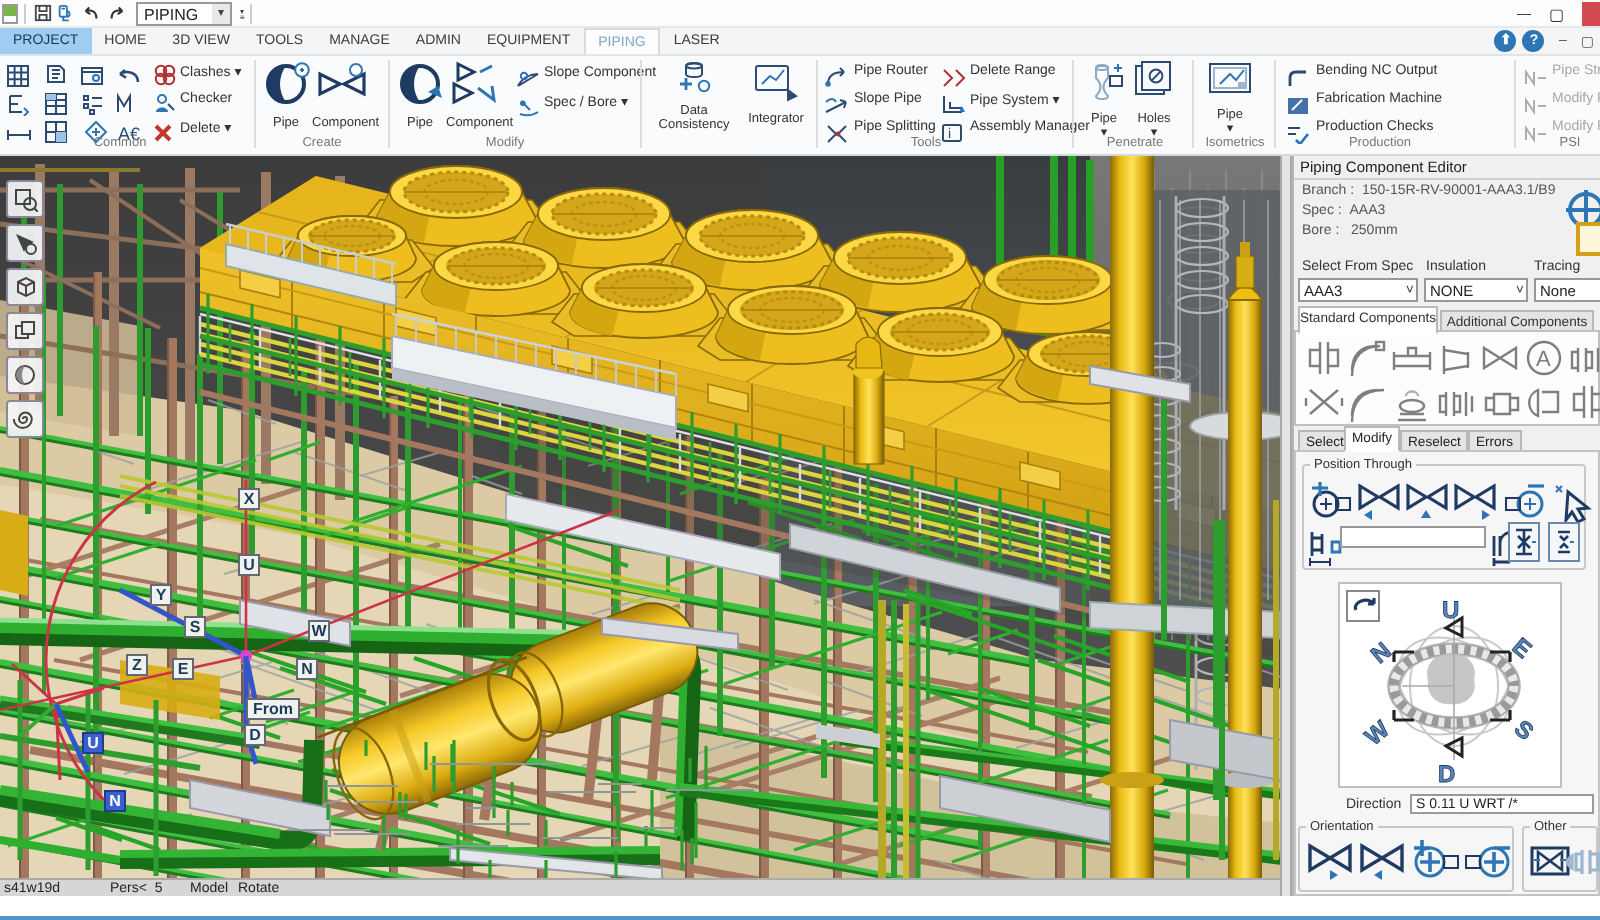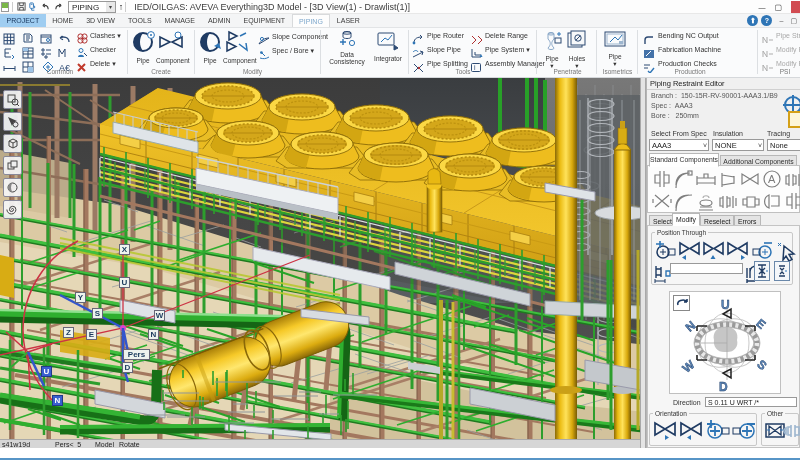--- a/index.html
+++ b/index.html
@@ -86,21 +86,20 @@
       </svg>
   <svg class="ti" width="11" height="9" viewBox="0 0 12 10">
         <path d="M9 8c0-4-3-5-6-4M3 4l2-2M3 4l2.6 1.6" fill="none" stroke="#333" stroke-width="1.2"></path>
       </svg>
   <svg class="ti" width="11" height="9" viewBox="0 0 12 10">
         <path d="M3 8c0-4 3-5 6-4M9 4L7 2M9 4L6.4 5.6" fill="none" stroke="#333" stroke-width="1.2"></path>
       </svg>
   <div class="combo">PIPING<span class="cbtn">▾</span></div>
   <div class="mini">▾<br>≡</div>
   <div class="tsep"></div>
-  <div class="title">IED/OILGAS: AVEVA Everything3D Model - [3D View(1) - Drawlist(1)]</div>
   <div class="winbtns">
         <span class="wmin">—</span>
         <span class="wmax">▢</span>
         <span class="wclose"></span>
       </div>
 </div>
     <div class="tabs">
       <div class="tab project">PROJECT</div>
       <div class="tab">HOME</div>
       <div class="tab">3D VIEW</div>
@@ -778,26 +777,26 @@
       </div>
       <div class="glab" style="left:119px;top:244px">X</div>
       <div class="glab" style="left:119px;top:277px">U</div>
       <div class="glab" style="left:75px;top:292px">Y</div>
       <div class="glab" style="left:92px;top:308px">S</div>
       <div class="glab" style="left:154px;top:310px">W</div>
       <div class="glab" style="left:63px;top:327px">Z</div>
       <div class="glab" style="left:86px;top:329px">E</div>
       <div class="glab" style="left:148px;top:329px">N</div>
       <div class="glab" style="left:122px;top:362px">D</div>
-      <div class="glab wide" style="left:123px;top:349px">Pers</div>
+      <div class="glab wide" style="left:123px;top:349px">From</div>
       <div class="glab blue" style="left:41px;top:366px">U</div>
       <div class="glab blue" style="left:52px;top:395px">N</div>
     </div>
     <div class="panel">
-      <div class="ptitle">Piping Restraint Editor</div>
+      <div class="ptitle">Piping Component Editor</div>
       <div class="pline"></div>
       <div class="pinfo" style="top:14px">Branch :&nbsp;&nbsp;150-15R-RV-90001-AAA3.1/B9</div>
       <div class="pinfo" style="top:24px">Spec :&nbsp;&nbsp;AAA3</div>
       <div class="pinfo" style="top:34px">Bore :&nbsp;&nbsp;&nbsp;250mm</div>
       <svg style="position:absolute;right:-4px;top:16px" width="22" height="22" viewBox="0 0 22 22">
         <circle cx="11" cy="11" r="8" fill="none" stroke="#2e75b6" stroke-width="2"></circle>
         <path d="M11 1v20M1 11h20" stroke="#2e75b6" stroke-width="2"></path>
       </svg>
       <div style="position:absolute;right:-3px;top:33px;width:15px;height:17px;border:2px solid #d4a017;background:#fdf6d8"></div>
       <div class="plab" style="left:4px;top:52px">Select From Spec</div>

